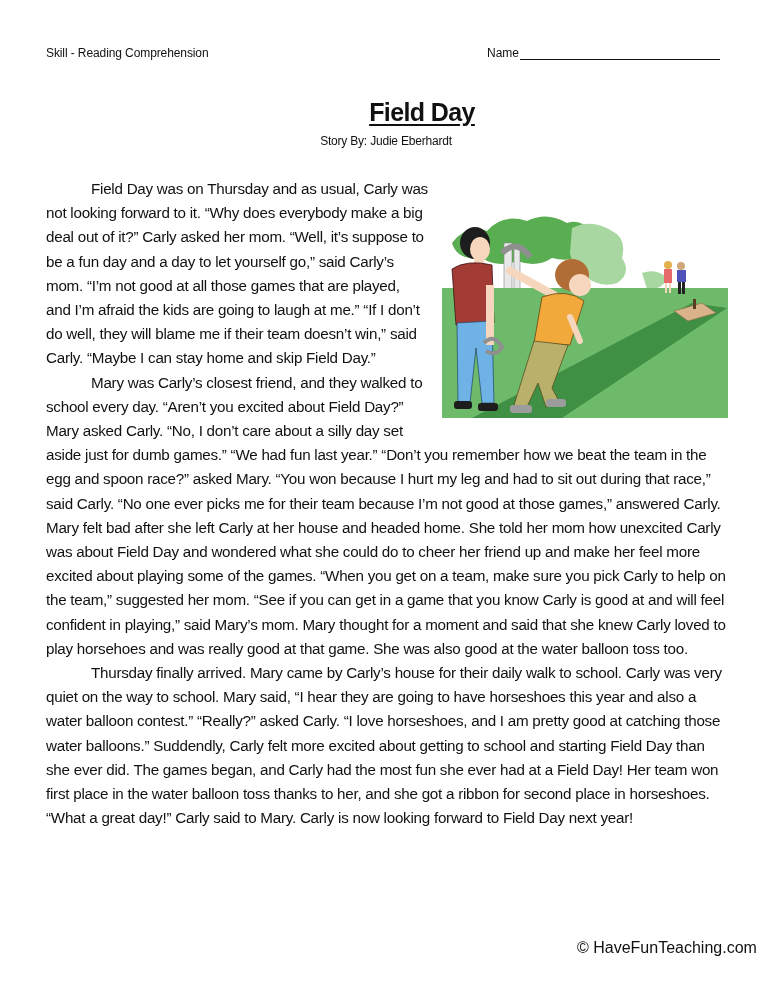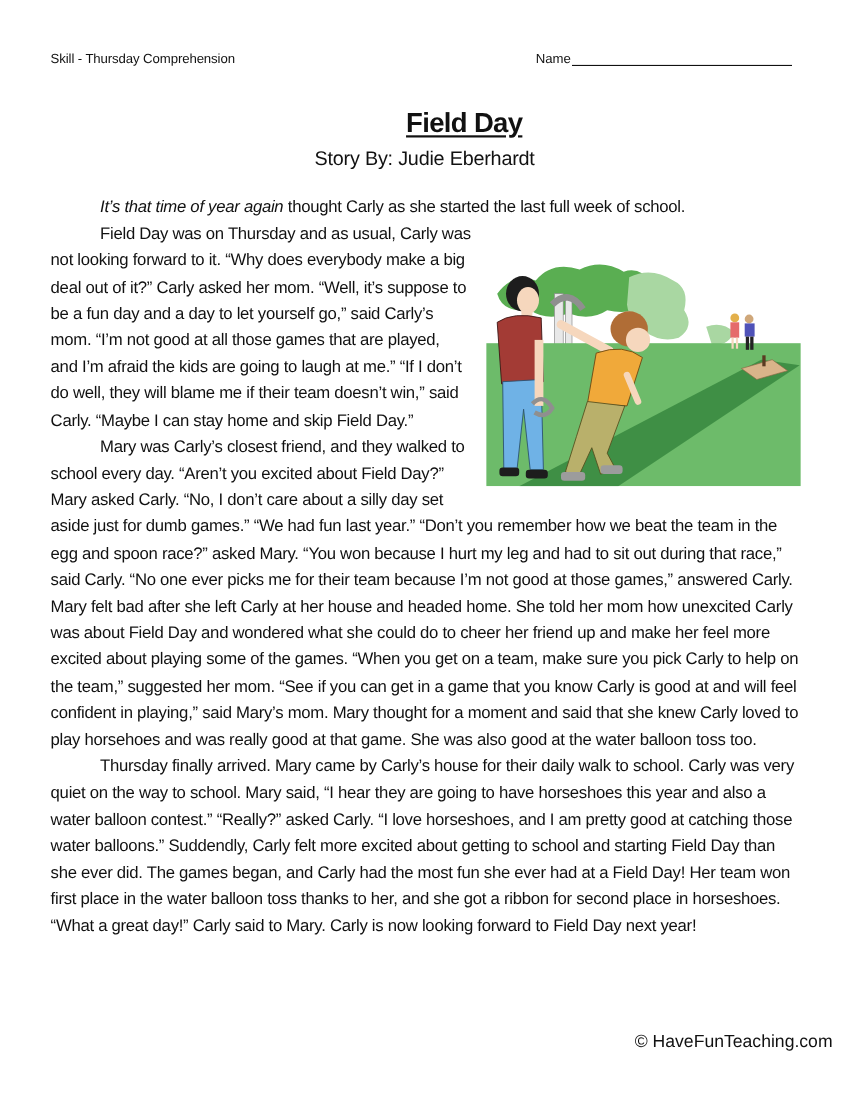--- a/index.html
+++ b/index.html
@@ -22,21 +22,21 @@
     }
     .title {
       position: absolute; left: 0; width: 772px; top: 98px;
       text-align: center; font-size: 25px; font-weight: bold;
       text-decoration: underline; text-underline-offset: 3px;
       letter-spacing: -0.6px;
       padding-left: 36px;
     }
     .byline {
       position: absolute; left: 0; width: 772px; top: 134px;
-      text-align: center; font-size: 18px; letter-spacing: -0.2px;
+      text-align: center; font-size: 12px; letter-spacing: -0.2px;
     }
     .story {
       position: absolute; left: 46px; top: 177px; width: 682px;
       font-size: 15.2px; line-height: 24.2px; letter-spacing: -0.25px;
     }
     .story p { margin: 0; text-indent: 45px; text-align: left; }
     .story p.first { text-indent: 45px; }
     .illustration {
       float: right; width: 286px; height: 205px;
       margin: 36px 0 6px 14px; position: relative;
@@ -44,32 +44,31 @@
     .illustration svg { display: block; }
     .footer {
       position: absolute; left: 577px; top: 939px; font-size: 16px;
     }
   </style>
 </head>
 <body>
 
 <div>
 
-  <div class="header-left">Skill - Thursday Comprehension</div>
+  <div class="header-left">Skill - Reading Comprehension</div>
 
   <div class="header-right">
     <span>Name</span>
     <span class="name-line"></span>
   </div>
 
   <div class="title">Field Day</div>
   <div class="byline">Story By: Judie Eberhardt</div>
 
   <div class="story">
-    <p class="first"><em>It’s that time of year again</em><span> thought Carly as she started the last full week of school.</span></p>
 
     <div class="illustration">
       <svg width="286" height="205" viewBox="0 0 286 205" xmlns="http://www.w3.org/2000/svg">
 
         <path d="M10 30 Q25 10 45 18 Q60 0 85 8 Q105 -2 125 10 Q140 5 150 20 Q160 30 145 40 Q130 50 110 45 Q95 55 75 48 Q55 55 40 45 Q15 48 10 30 Z" fill="#5aae52"></path>
         <path d="M130 15 Q150 5 170 18 Q185 25 180 45 Q190 60 175 70 Q160 75 145 65 Q130 55 128 40 Z" fill="#a9d7a2"></path>
         <path d="M200 60 Q215 55 225 65 Q220 78 205 76 Z" fill="#a9d7a2"></path>
         <rect x="62" y="30" width="8" height="70" fill="#e8e8e8" stroke="#888" stroke-width="0.6"></rect>
         <rect x="72" y="35" width="6" height="60" fill="#e8e8e8" stroke="#888" stroke-width="0.6"></rect>
 

